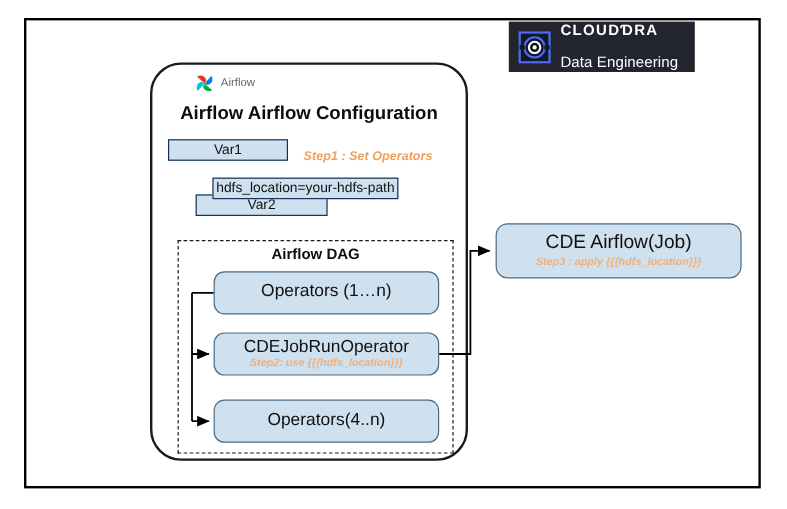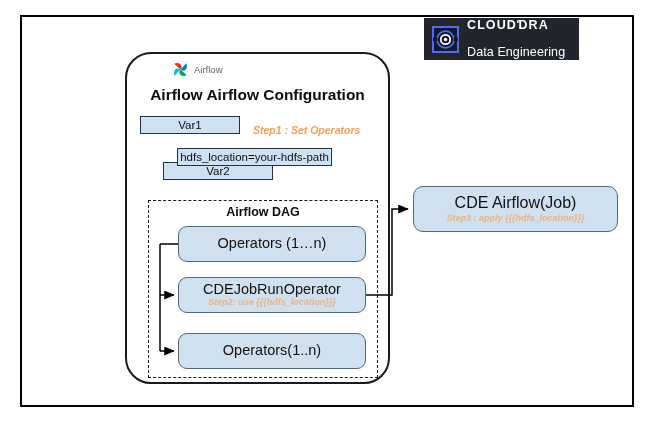--- a/index.html
+++ b/index.html
@@ -78,21 +78,21 @@
     width: 265px;
     height: 332px;
     border: 2px solid #1a1a1a;
     border-radius: 26px;
     box-sizing: border-box;
     background: #ffffff;
   }
 
   .airflow-logo-row {
     position: absolute;
-    left: 170px;
+    left: 160px;
     top: 57px;
     width: 80px;
     height: 24px;
     display: flex;
     align-items: center;
     text-align: right;
   }
   .airflow-mark {
     width: 21px;
     height: 21px;
@@ -283,21 +283,21 @@
   <div class="op-box op-box-1">
     <span class="op-label">Operators (1…n)</span>
   </div>
 
   <div class="op-box op-box-2">
     <span class="op-label">CDEJobRunOperator</span>
     <span class="op-sub">Step2: use {{{hdfs_location}}}</span>
   </div>
 
   <div class="op-box op-box-3">
-    <span class="op-label">Operators(1..n)</span>
+    <span class="op-label">Operators(4..n)</span>
   </div>
 
   <div class="cde-box">
     <span class="cde-label">CDE Airflow(Job)</span>
     <span class="cde-sub">Step3 : apply {{{hdfs_location}}}</span>
   </div>
 
   <svg class="connectors">
     <defs>
       <marker id="arrowhead" markerWidth="7" markerHeight="6" refX="6.5" refY="3" orient="auto">

